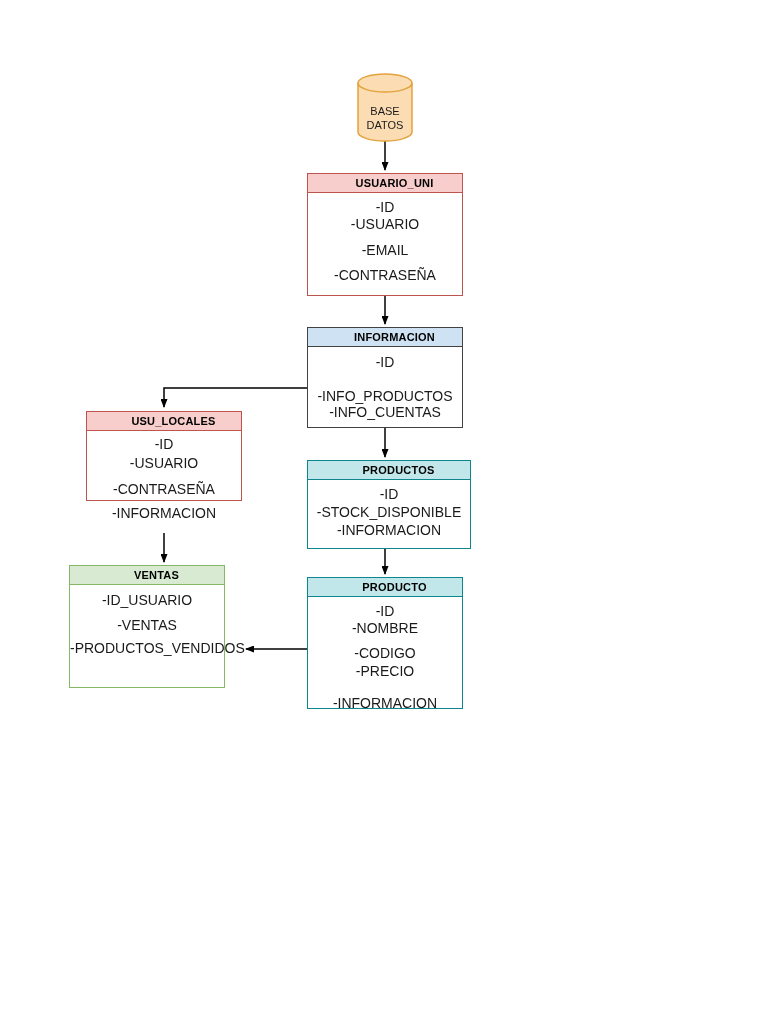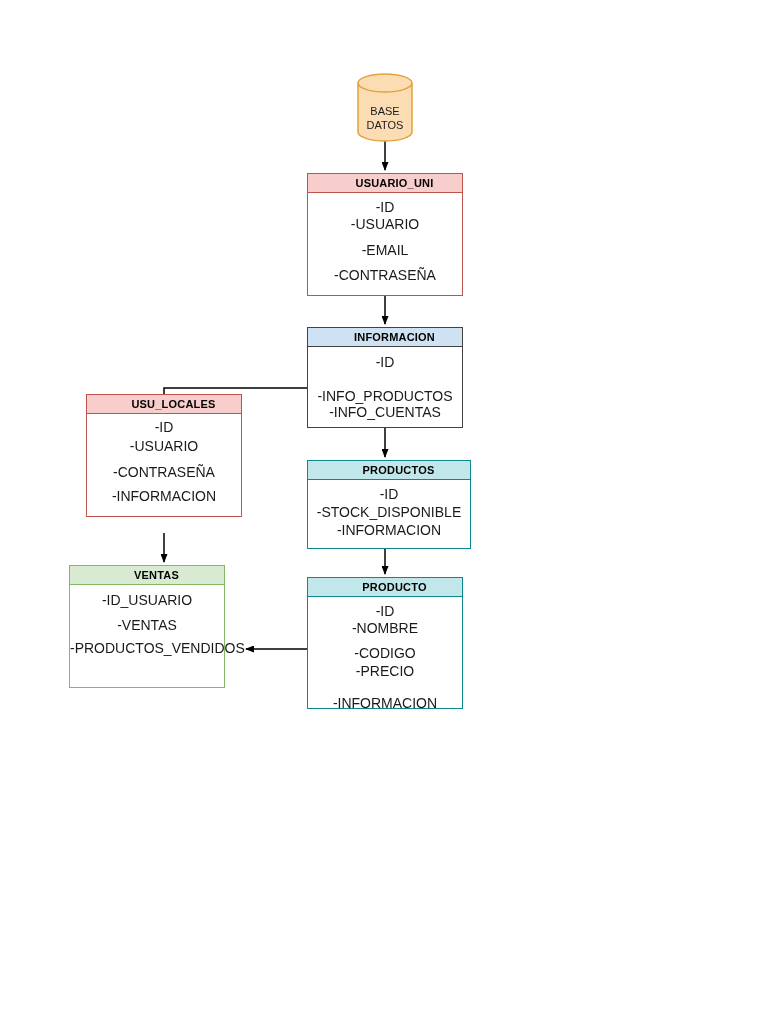--- a/index.html
+++ b/index.html
@@ -76,21 +76,21 @@
     <div class="field" style="top:95px">-CONTRASEÑA</div>
   </div>
 
   <div class="entity theme-blue" style="left:307px;top:327px;width:156px;height:101px">
     <div class="hdr">INFORMACION</div>
     <div class="field" style="top:28px">-ID</div>
     <div class="field" style="top:62px">-INFO_PRODUCTOS</div>
     <div class="field" style="top:78px">-INFO_CUENTAS</div>
   </div>
 
-  <div class="entity theme-red" style="left:86px;top:394px;width:156px;height:123px">
+  <div class="entity theme-red" style="left:86px;top:411px;width:156px;height:90px">
     <div class="hdr">USU_LOCALES</div>
     <div class="field" style="top:26px">-ID</div>
     <div class="field" style="top:45px">-USUARIO</div>
     <div class="field" style="top:71px">-CONTRASEÑA</div>
     <div class="field" style="top:95px">-INFORMACION</div>
   </div>
 
   <div class="entity theme-teal" style="left:307px;top:460px;width:164px;height:89px">
     <div class="hdr">PRODUCTOS</div>
     <div class="field" style="top:27px">-ID</div>

